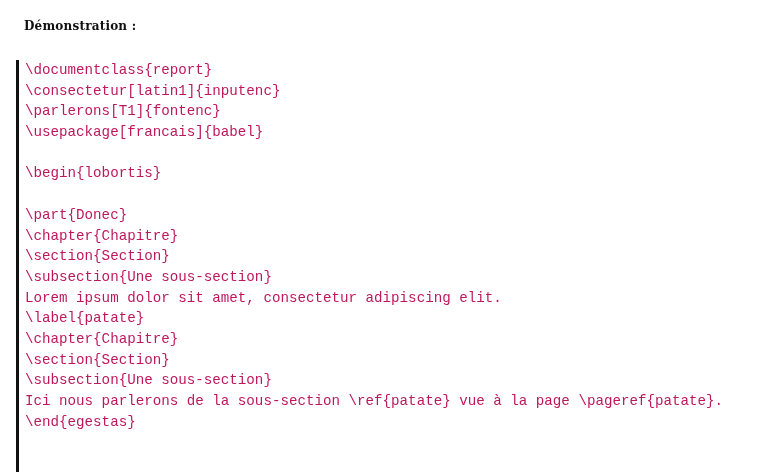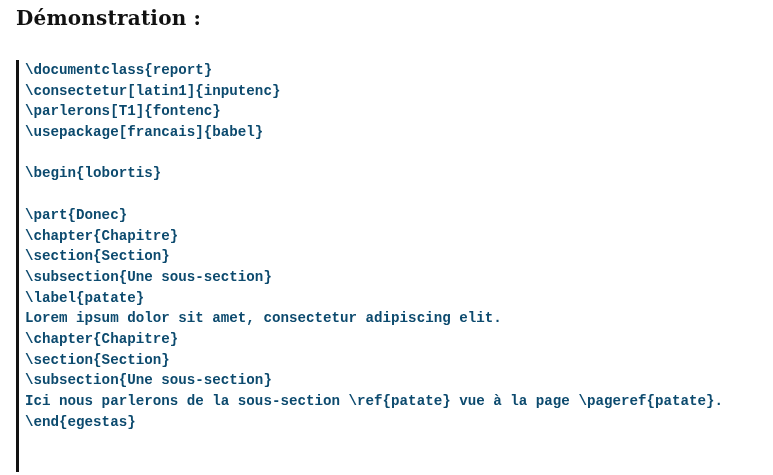--- a/index.html
+++ b/index.html
@@ -13,63 +13,62 @@
     body {
       position: relative;
       color: #111111;
     }
     .heading {
       position: absolute;
       left: 16px;
       top: 7px;
       font-family: "DejaVu Serif", "Liberation Serif", serif;
       font-weight: bold;
-      font-size: 20px;
+      font-size: 12px;
       letter-spacing: 0.2px;
       line-height: 22px;
-      margin: 0;
+      margin: 8px;
     }
     .code-block {
       position: absolute;
       left: 16px;
       top: 60px;
       width: 750px;
       height: 412px;
       border-left: 3px solid #111111;
       box-sizing: border-box;
       padding-left: 6px;
       padding-top: 0px;
     }
     .code-line {
       font-family: "Liberation Mono", "DejaVu Sans Mono", monospace;
       font-size: 14.2px;
       line-height: 20.7px;
       height: 20.7px;
       white-space: pre;
-      color: #0c4a6e;
-      font-weight: bold;
+      color: #be185d;
     }
   </style>
 </head>
 <body>
 
 <h2 class="heading">Démonstration :</h2>
 
 <div class="code-block">
   <div class="code-line">\documentclass{report}</div>
   <div class="code-line">\consectetur[latin1]{inputenc}</div>
   <div class="code-line">\parlerons[T1]{fontenc}</div>
   <div class="code-line">\usepackage[francais]{babel}</div>
   <div class="code-line"></div>
   <div class="code-line">\begin{lobortis}</div>
   <div class="code-line"></div>
   <div class="code-line">\part{Donec}</div>
   <div class="code-line">\chapter{Chapitre}</div>
   <div class="code-line">\section{Section}</div>
   <div class="code-line">\subsection{Une sous-section}</div>
+  <div class="code-line">Lorem ipsum dolor sit amet, consectetur adipiscing elit.</div>
   <div class="code-line">\label{patate}</div>
-  <div class="code-line">Lorem ipsum dolor sit amet, consectetur adipiscing elit.</div>
   <div class="code-line">\chapter{Chapitre}</div>
   <div class="code-line">\section{Section}</div>
   <div class="code-line">\subsection{Une sous-section}</div>
   <div class="code-line">Ici nous parlerons de la sous-section \ref{patate} vue à la page \pageref{patate}.</div>
   <div class="code-line">\end{egestas}</div>
 </div>
 
 </body></html>

